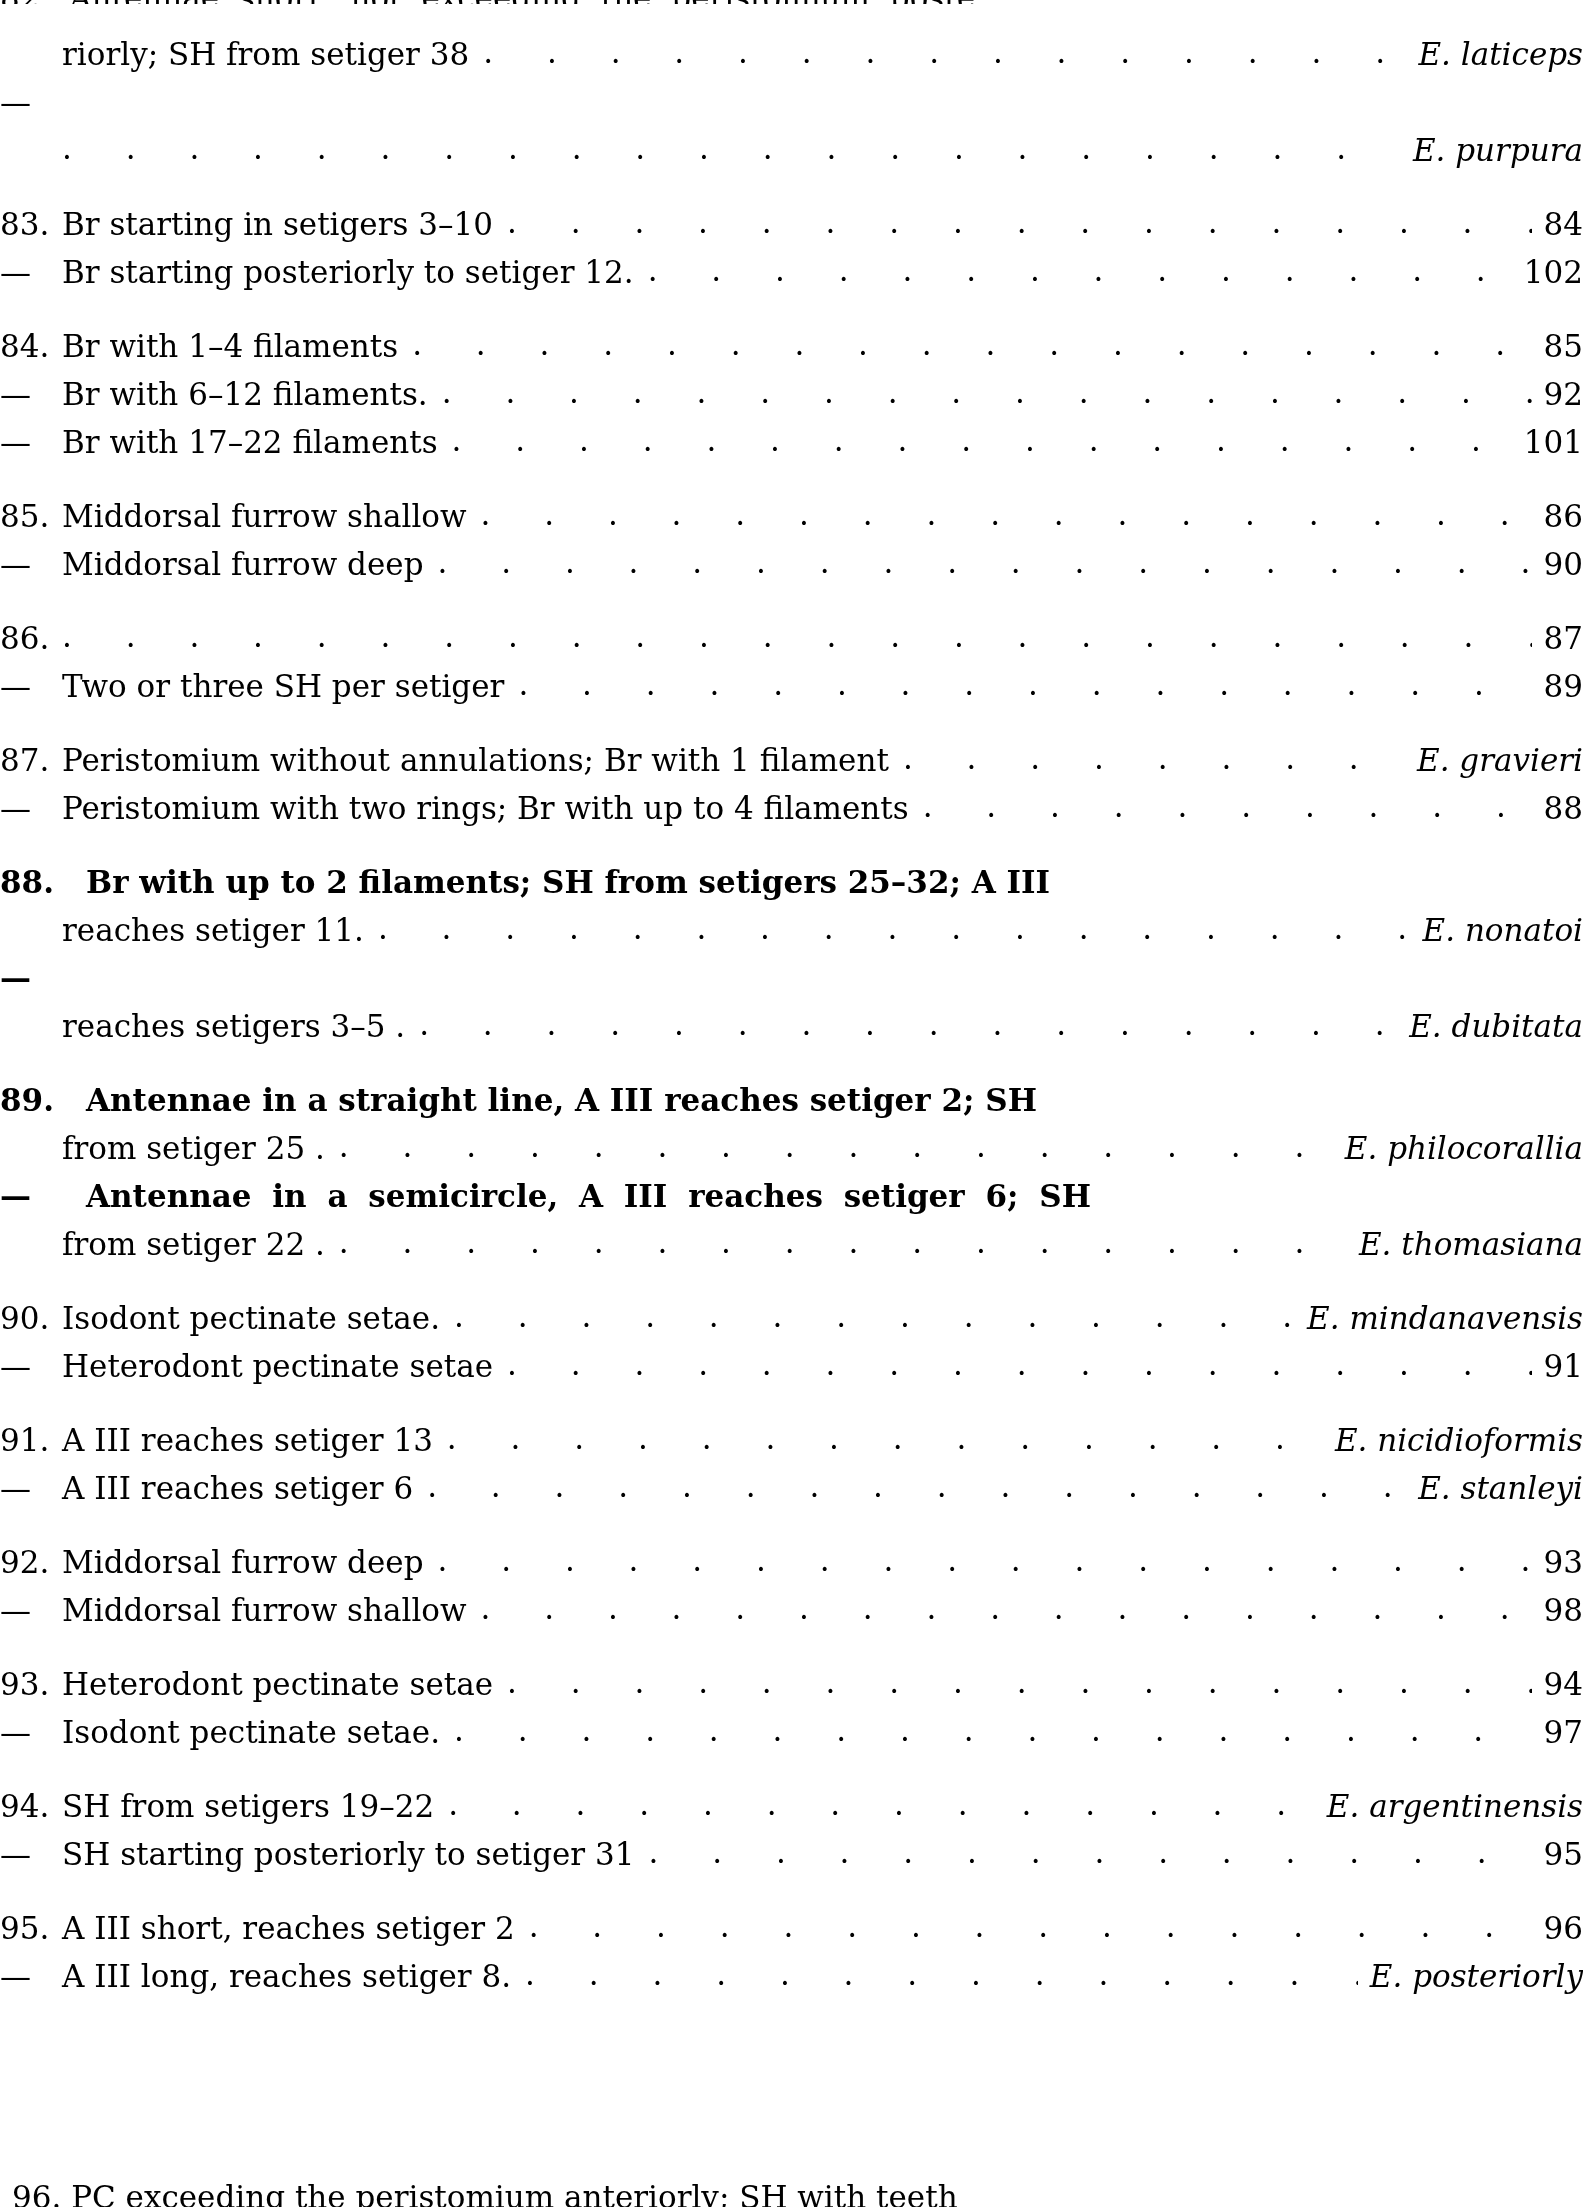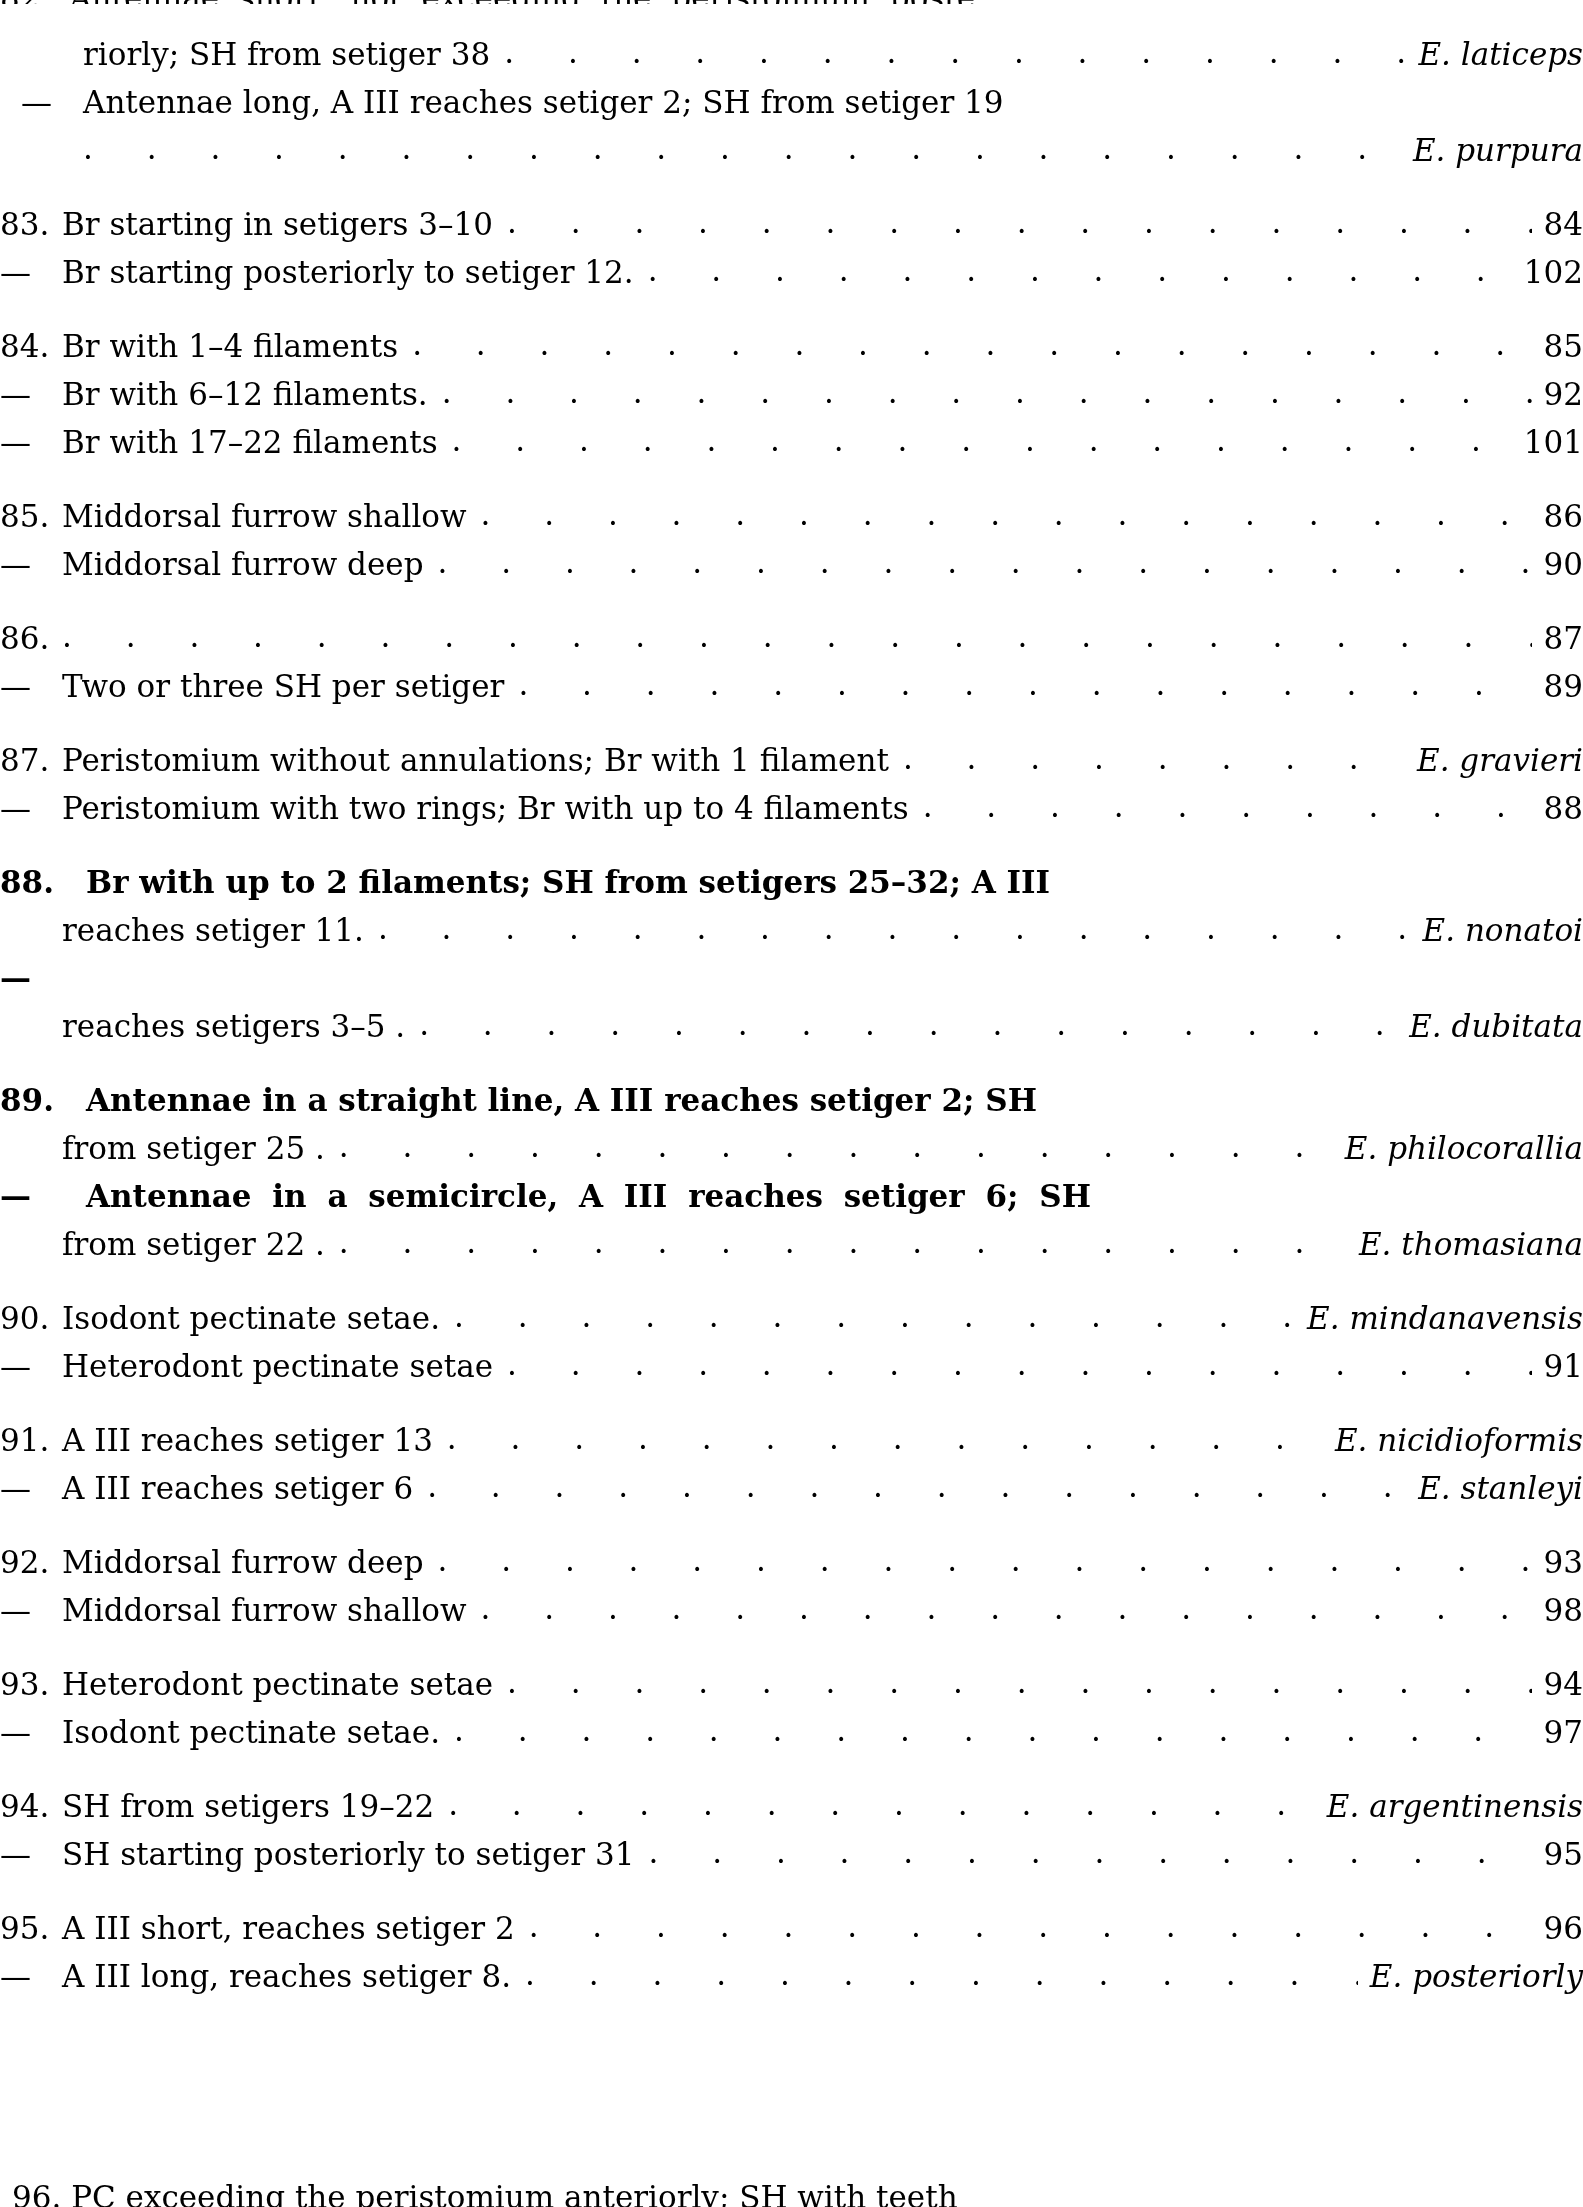--- a/index.html
+++ b/index.html
@@ -126,30 +126,29 @@
 <div class="page">
 
   <div class="partial-top">
     <div class="pt-row">
       <span class="lead-num spaced-wide" style="width:auto;flex:0 0 auto;">82.  Antennae  short,  not  exceeding  the  peristomium  poste</span>
     </div>
   </div>
 
   <div class="key-list">
 
-    <div class="group first" style="margin-top:36px;margin-left:21px;">
+    <div class="group first" style="margin-top:36px;">
       <div class="couplet-line">
         <span class="lead-blank"></span>
         <span class="lead-text">riorly; SH from setiger 38</span>
         <span class="dots">. . . . . . . . . . . . . . . . .</span>
         <span class="result italic">E. laticeps</span>
       </div>
       <div class="couplet-line">
         <span class="lead-dash">—</span>
-        <span class="lead-text">Antennae long, A III reaches setiger 2; SH from setiger 19</span>
       </div>
       <div class="couplet-line">
         <span class="lead-blank"></span>
         <span class="dots">. . . . . . . . . . . . . . . . . . . . . . . . . . . . . . . . .</span>
         <span class="result italic">E. purpura</span>
       </div>
     </div>
 
     <div class="group">
       <div class="couplet-line">

